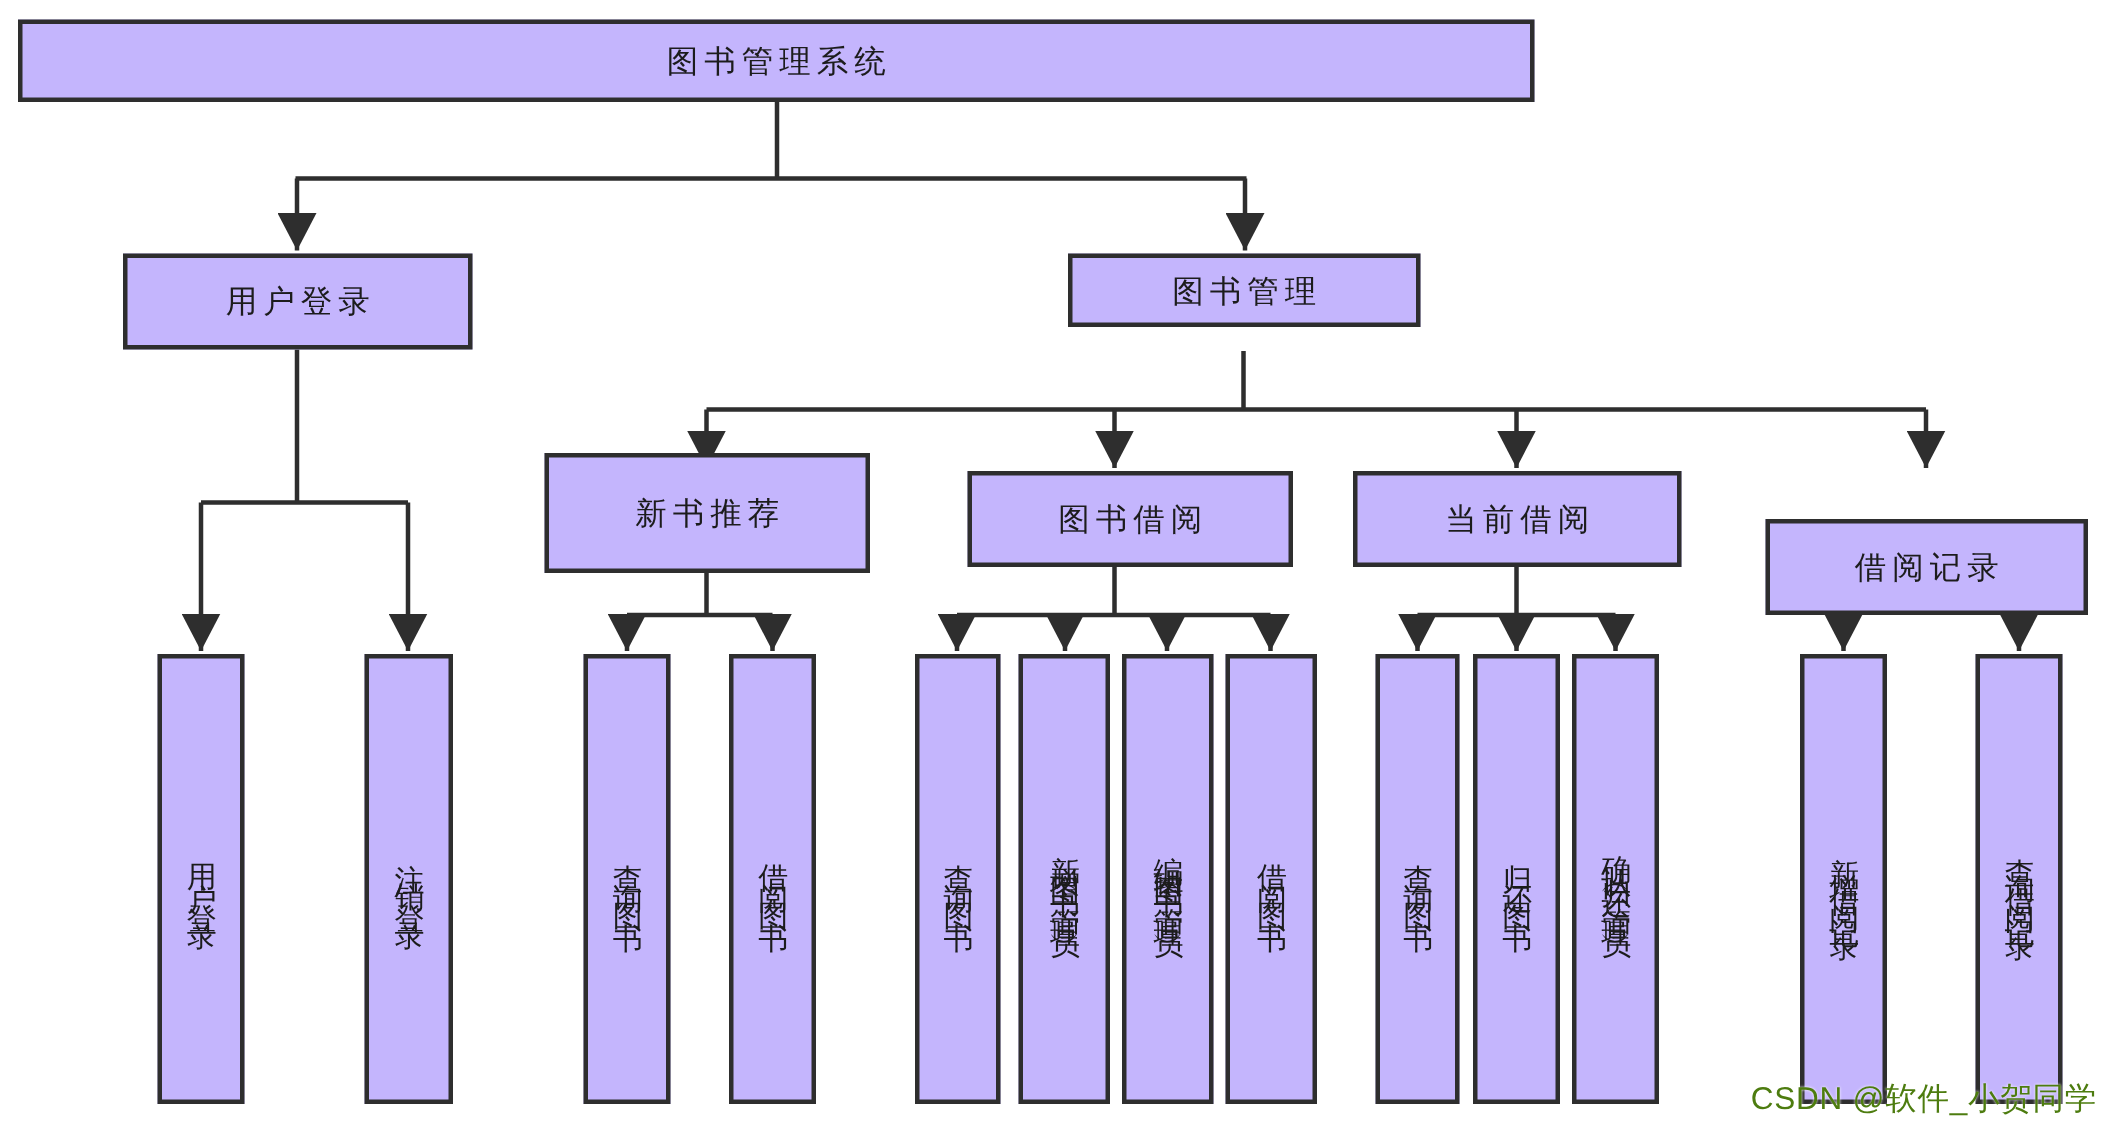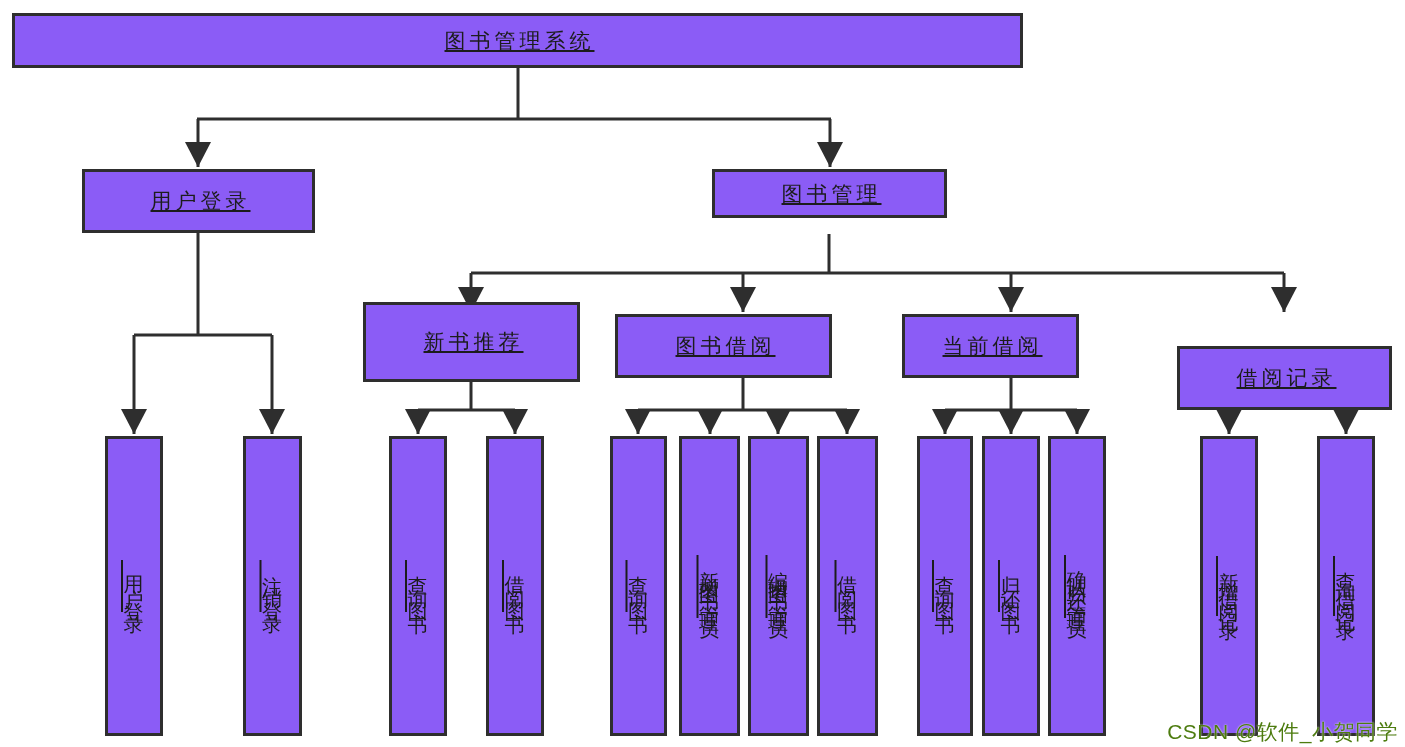--- a/index.html
+++ b/index.html
@@ -14,27 +14,26 @@
   }
   .connectors {
     position: absolute;
     left: 0; top: 0;
     width: 1405px; height: 747px;
     z-index: 1;
   }
   .hnode, .leaf {
     position: absolute;
     box-sizing: border-box;
-    background: #8b5cf6;
+    background: #c4b5fd;
     border: 3px solid #2e2e2e;
     display: flex;
     align-items: center;
     justify-content: center;
     z-index: 2;
-    text-decoration: underline;
   }
   .hnode { font-size: 21px; letter-spacing: 4px; text-indent: 4px; white-space: nowrap; }
   .leaf .vtext {
     writing-mode: vertical-rl;
     text-orientation: mixed;
     font-size: 20px;
     line-height: 1;
     white-space: nowrap;
   }
   .vtext.s4 { letter-spacing: 13px; }
@@ -94,22 +93,22 @@
       <path d="M1346,407 V434" marker-end="url(#ah)"></path>
     </g>
   </svg>
 
   <div class="hnode" style="left:12px; top:13px; width:1011px; height:55px;">图书管理系统</div>
 
   <div class="hnode" style="left:82px; top:169px; width:233px; height:64px;">用户登录</div>
   <div class="hnode" style="left:712px; top:169px; width:235px; height:49px;">图书管理</div>
 
   <div class="hnode" style="left:363px; top:302px; width:217px; height:80px;">新书推荐</div>
-  <div class="hnode" style="left:615px; top:314px; width:217px; height:64px;">图书借阅</div>
-  <div class="hnode" style="left:902px; top:314px; width:177px; height:64px;">当前借阅</div>
+  <div class="hnode" style="left:645px; top:314px; width:217px; height:64px;">图书借阅</div>
+  <div class="hnode" style="left:902px; top:314px; width:219px; height:64px;">当前借阅</div>
   <div class="hnode" style="left:1177px; top:314px; width:215px; height:64px;margin-top:32px;">借阅记录</div>
 
   <div class="leaf" style="left:105px; top:436px; width:58px; height:300px;">
     <span class="vtext s4">用户登录</span>
   </div>
   <div class="leaf" style="left:243px; top:436px; width:59px; height:300px;">
     <span class="vtext s4">注销登录</span>
   </div>
 
   <div class="leaf" style="left:389px; top:436px; width:58px; height:300px;">

